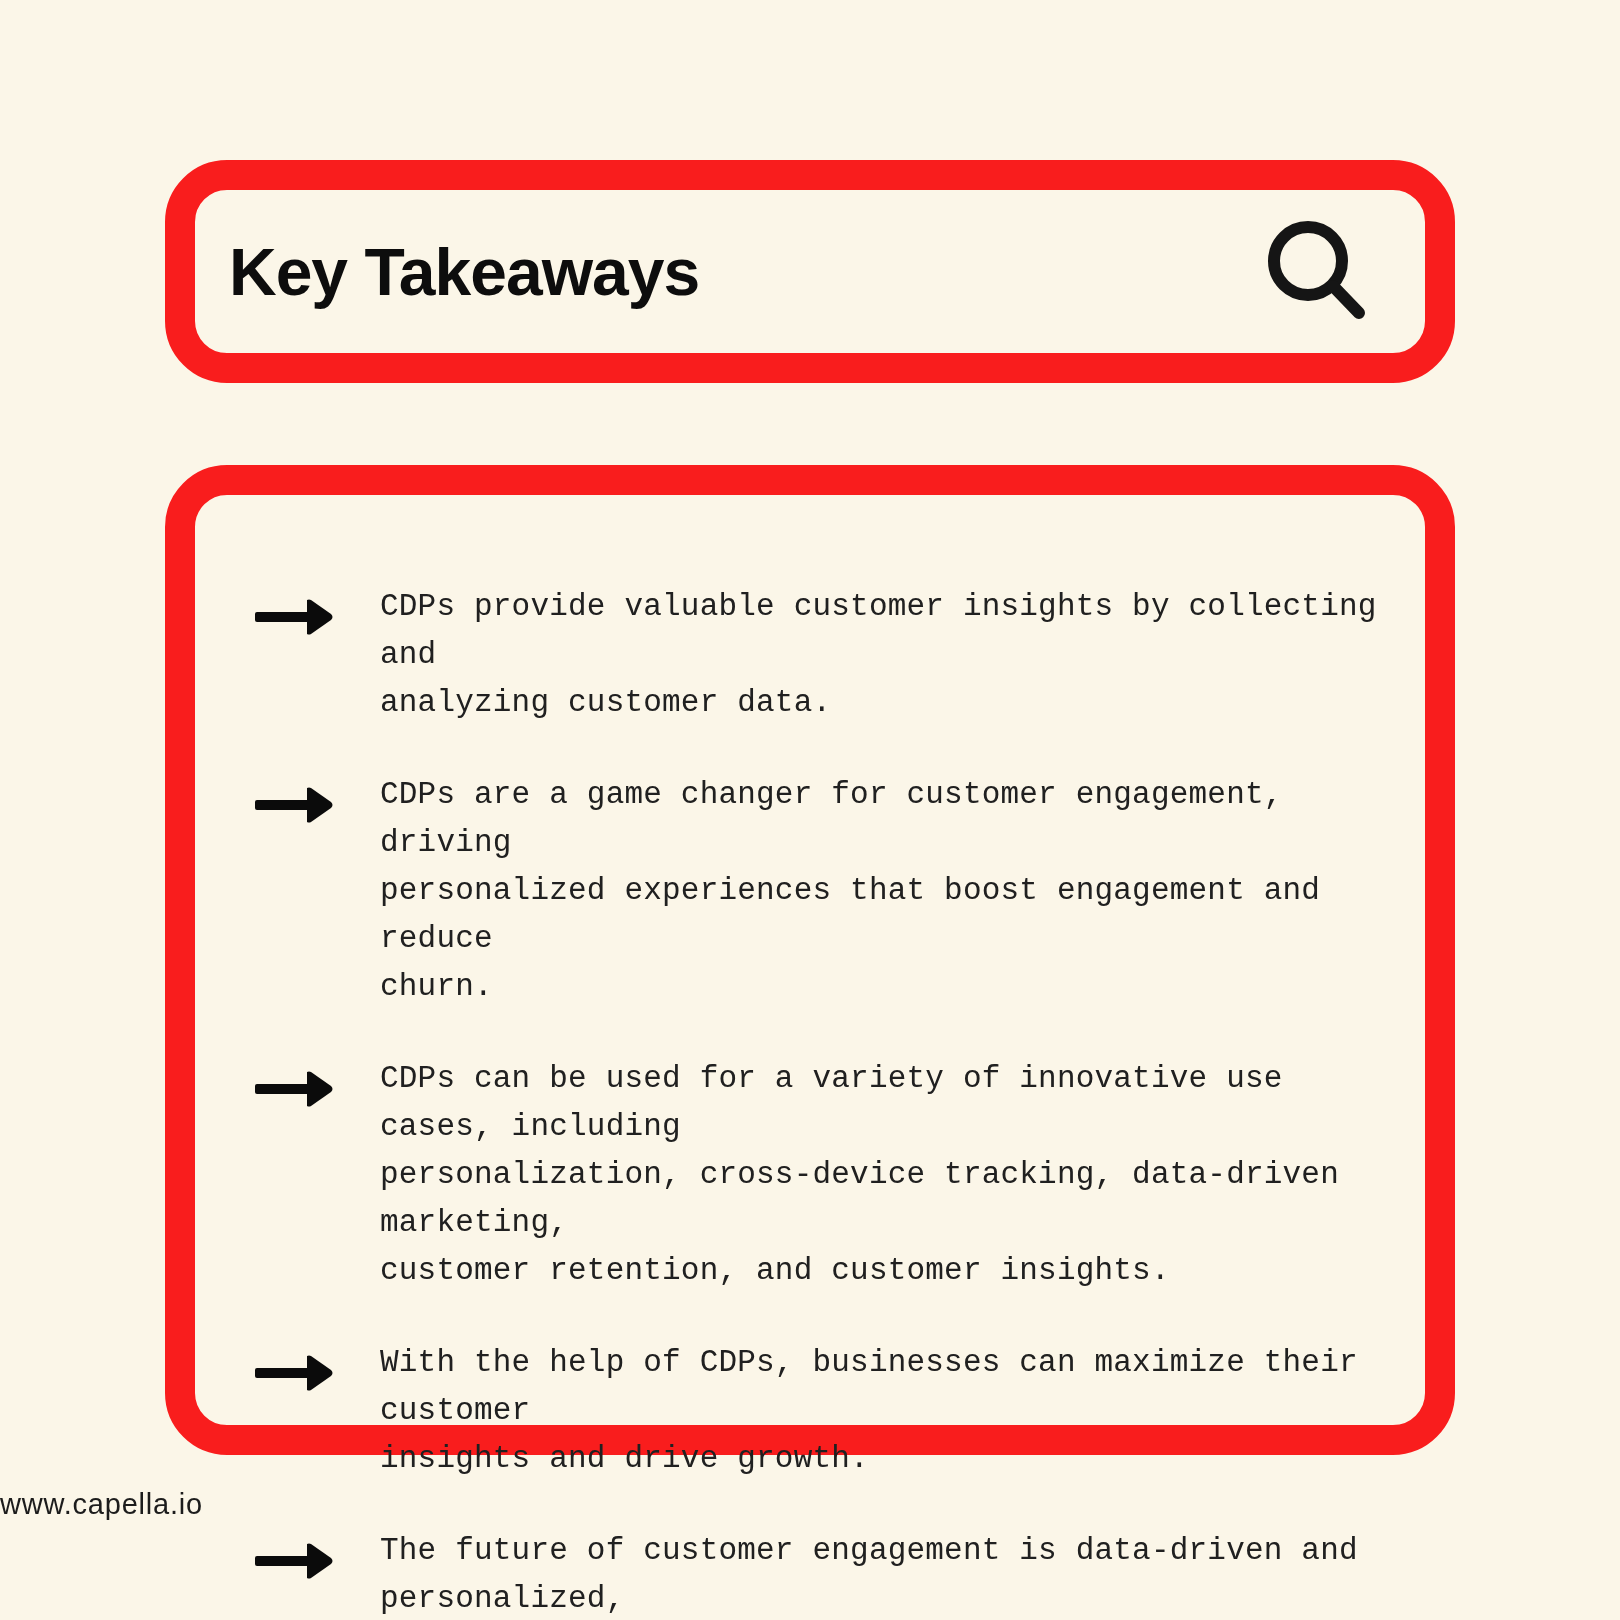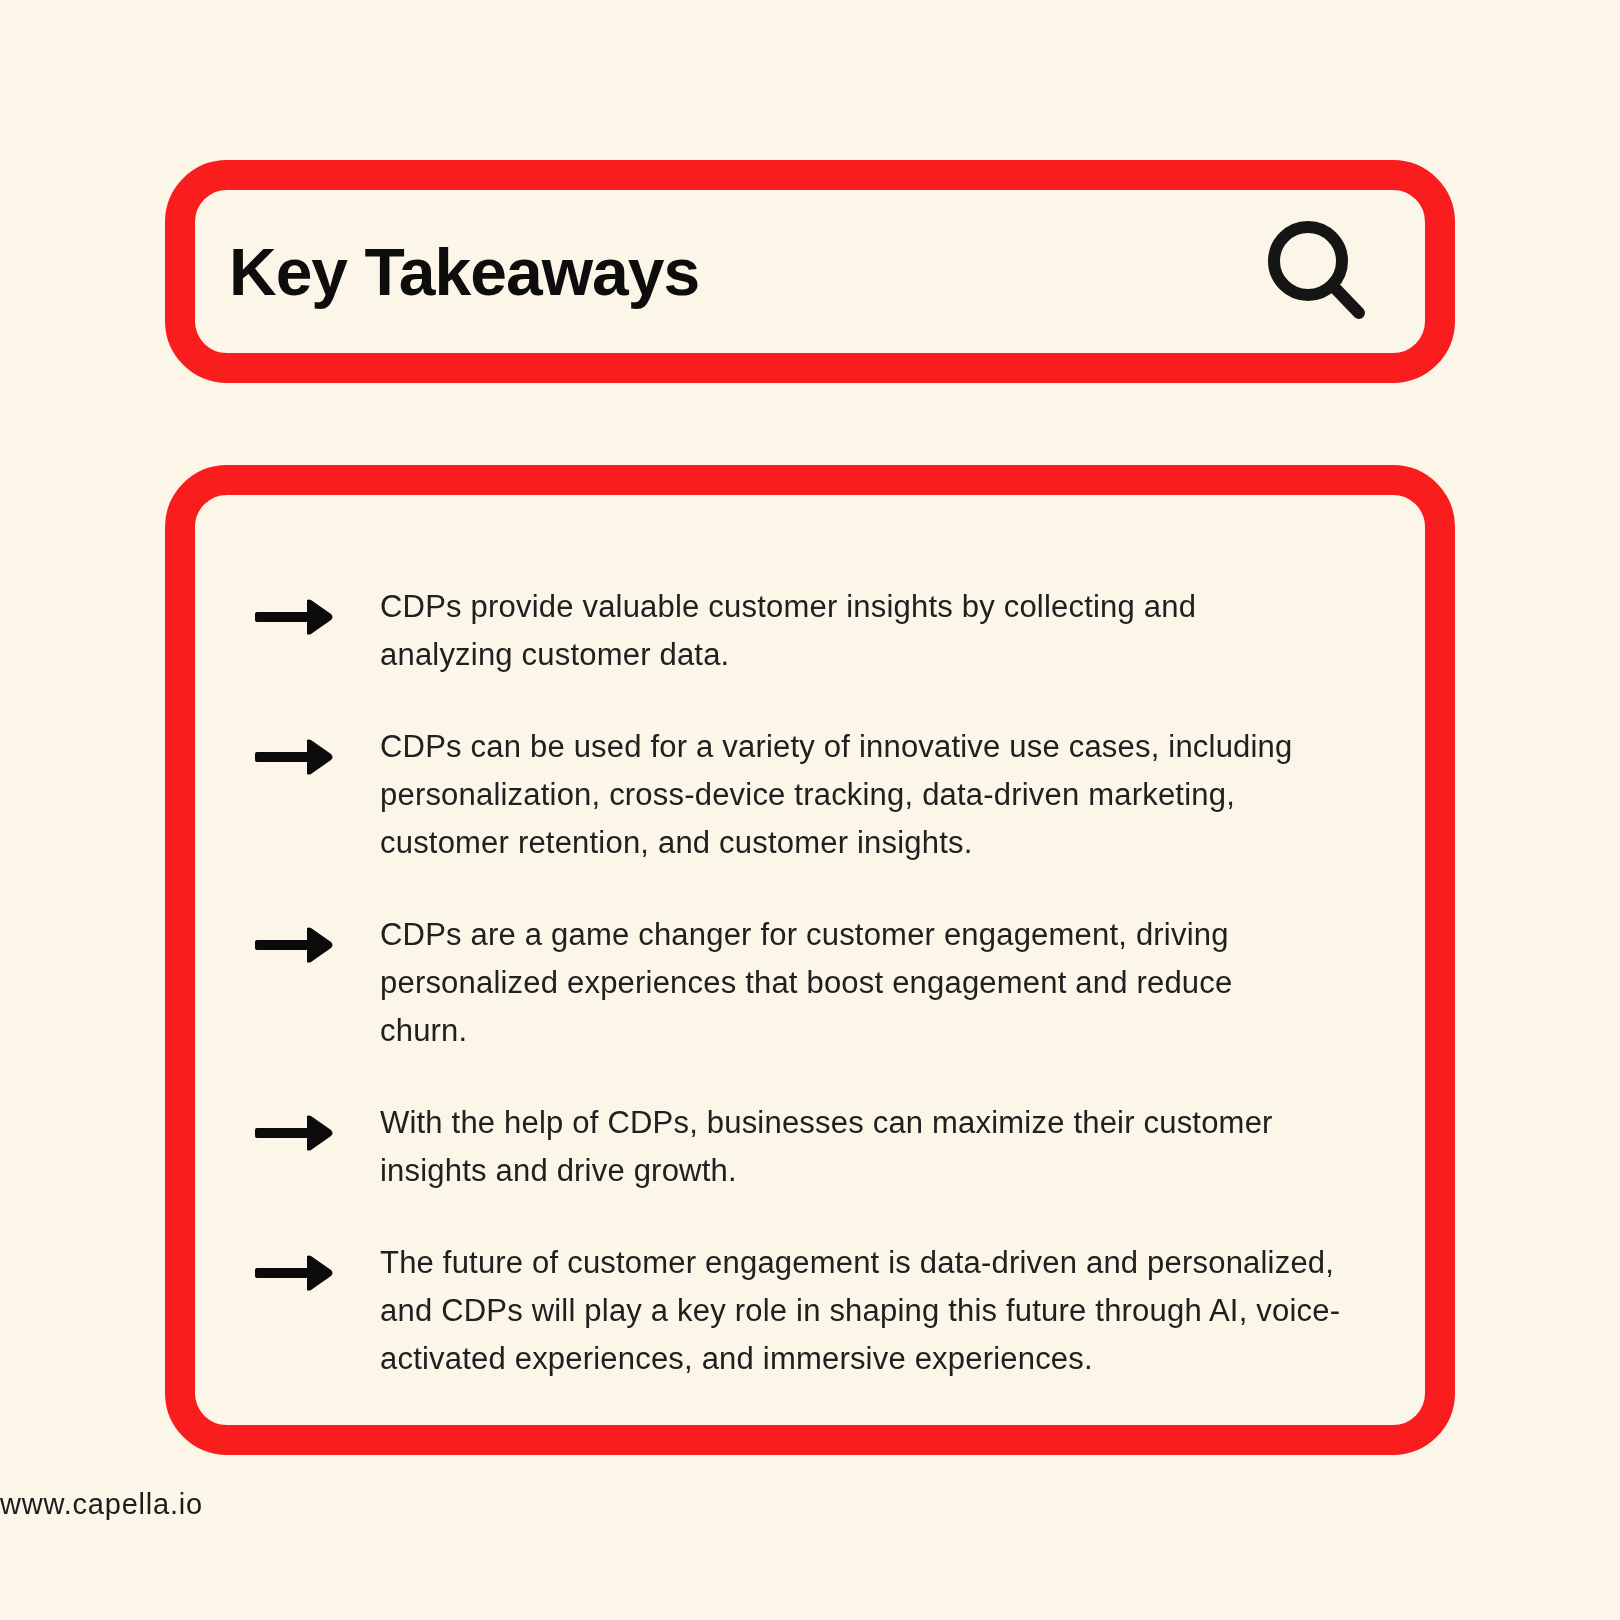--- a/index.html
+++ b/index.html
@@ -40,20 +40,21 @@
     border: 30px solid #F91D1D;
     border-radius: 62px;
     background: #FBF6E8;
     padding: 88px 40px 0 60px;
   }
   .takeaway-row {
     display: flex;
     align-items: flex-start;
     gap: 47px;
     margin-bottom: 44px;
+    font-family: Liberation Mono, monospace;
   }
   .arrow-icon {
     flex: 0 0 78px;
     margin-top: 16px;
   }
   .arrow-icon svg { display: block; }
   .takeaway-text {
     font-size: 31px;
     line-height: 48px;
     color: #202020;
@@ -101,35 +102,35 @@
 analyzing customer data.</div>
   </div>
 
   <div class="takeaway-row">
     <div class="arrow-icon">
       <svg width="78" height="36" viewBox="0 0 78 36" xmlns="http://www.w3.org/2000/svg">
         <rect x="0" y="13" width="56" height="10" rx="2" fill="#0B0B0B"></rect>
         <path d="M52 1 Q54 0 56 1 L76 15 Q79 18 76 21 L56 35 Q54 36 52 35 Z" fill="#0B0B0B"></path>
       </svg>
     </div>
-    <div class="takeaway-text">CDPs can be used for a variety of innovative use cases, including
-personalization, cross-device tracking, data-driven marketing,
-customer retention, and customer insights.</div>
+    <div class="takeaway-text">CDPs are a game changer for customer engagement, driving
+personalized experiences that boost engagement and reduce
+churn.</div>
   </div>
 
   <div class="takeaway-row">
     <div class="arrow-icon">
       <svg width="78" height="36" viewBox="0 0 78 36" xmlns="http://www.w3.org/2000/svg">
         <rect x="0" y="13" width="56" height="10" rx="2" fill="#0B0B0B"></rect>
         <path d="M52 1 Q54 0 56 1 L76 15 Q79 18 76 21 L56 35 Q54 36 52 35 Z" fill="#0B0B0B"></path>
       </svg>
     </div>
-    <div class="takeaway-text">CDPs are a game changer for customer engagement, driving
-personalized experiences that boost engagement and reduce
-churn.</div>
+    <div class="takeaway-text">CDPs can be used for a variety of innovative use cases, including
+personalization, cross-device tracking, data-driven marketing,
+customer retention, and customer insights.</div>
   </div>
 
   <div class="takeaway-row">
     <div class="arrow-icon">
       <svg width="78" height="36" viewBox="0 0 78 36" xmlns="http://www.w3.org/2000/svg">
         <rect x="0" y="13" width="56" height="10" rx="2" fill="#0B0B0B"></rect>
         <path d="M52 1 Q54 0 56 1 L76 15 Q79 18 76 21 L56 35 Q54 36 52 35 Z" fill="#0B0B0B"></path>
       </svg>
     </div>
     <div class="takeaway-text">With the help of CDPs, businesses can maximize their customer

